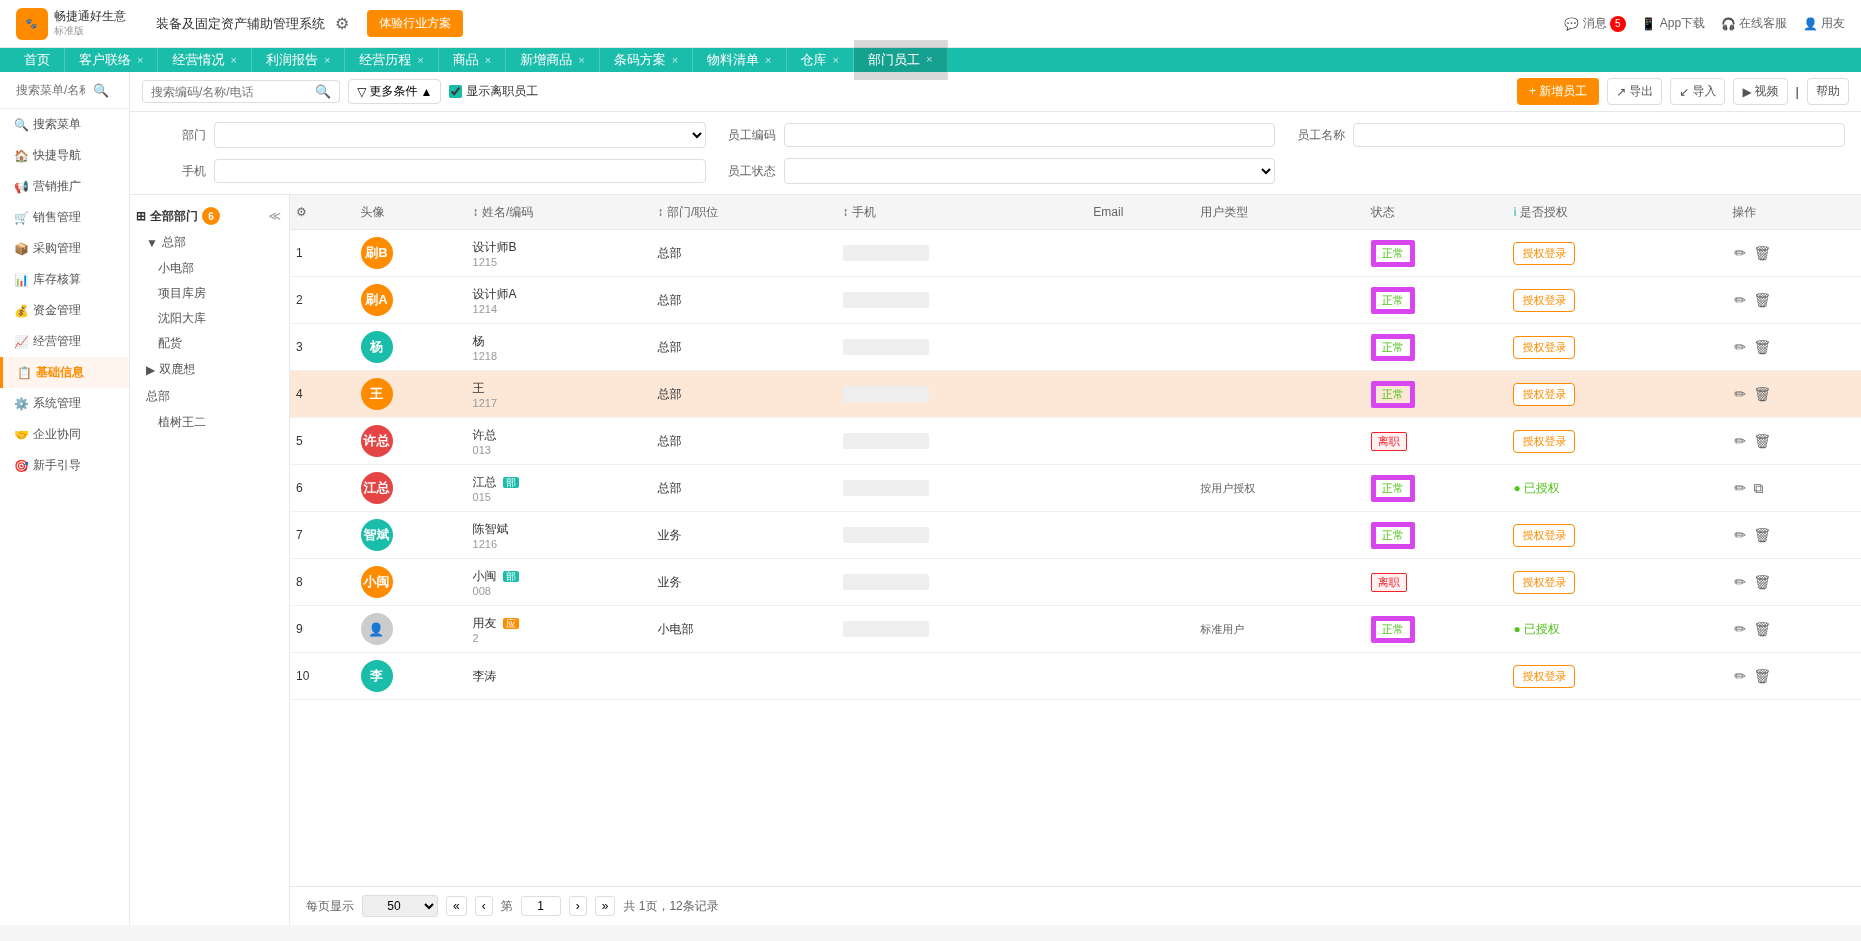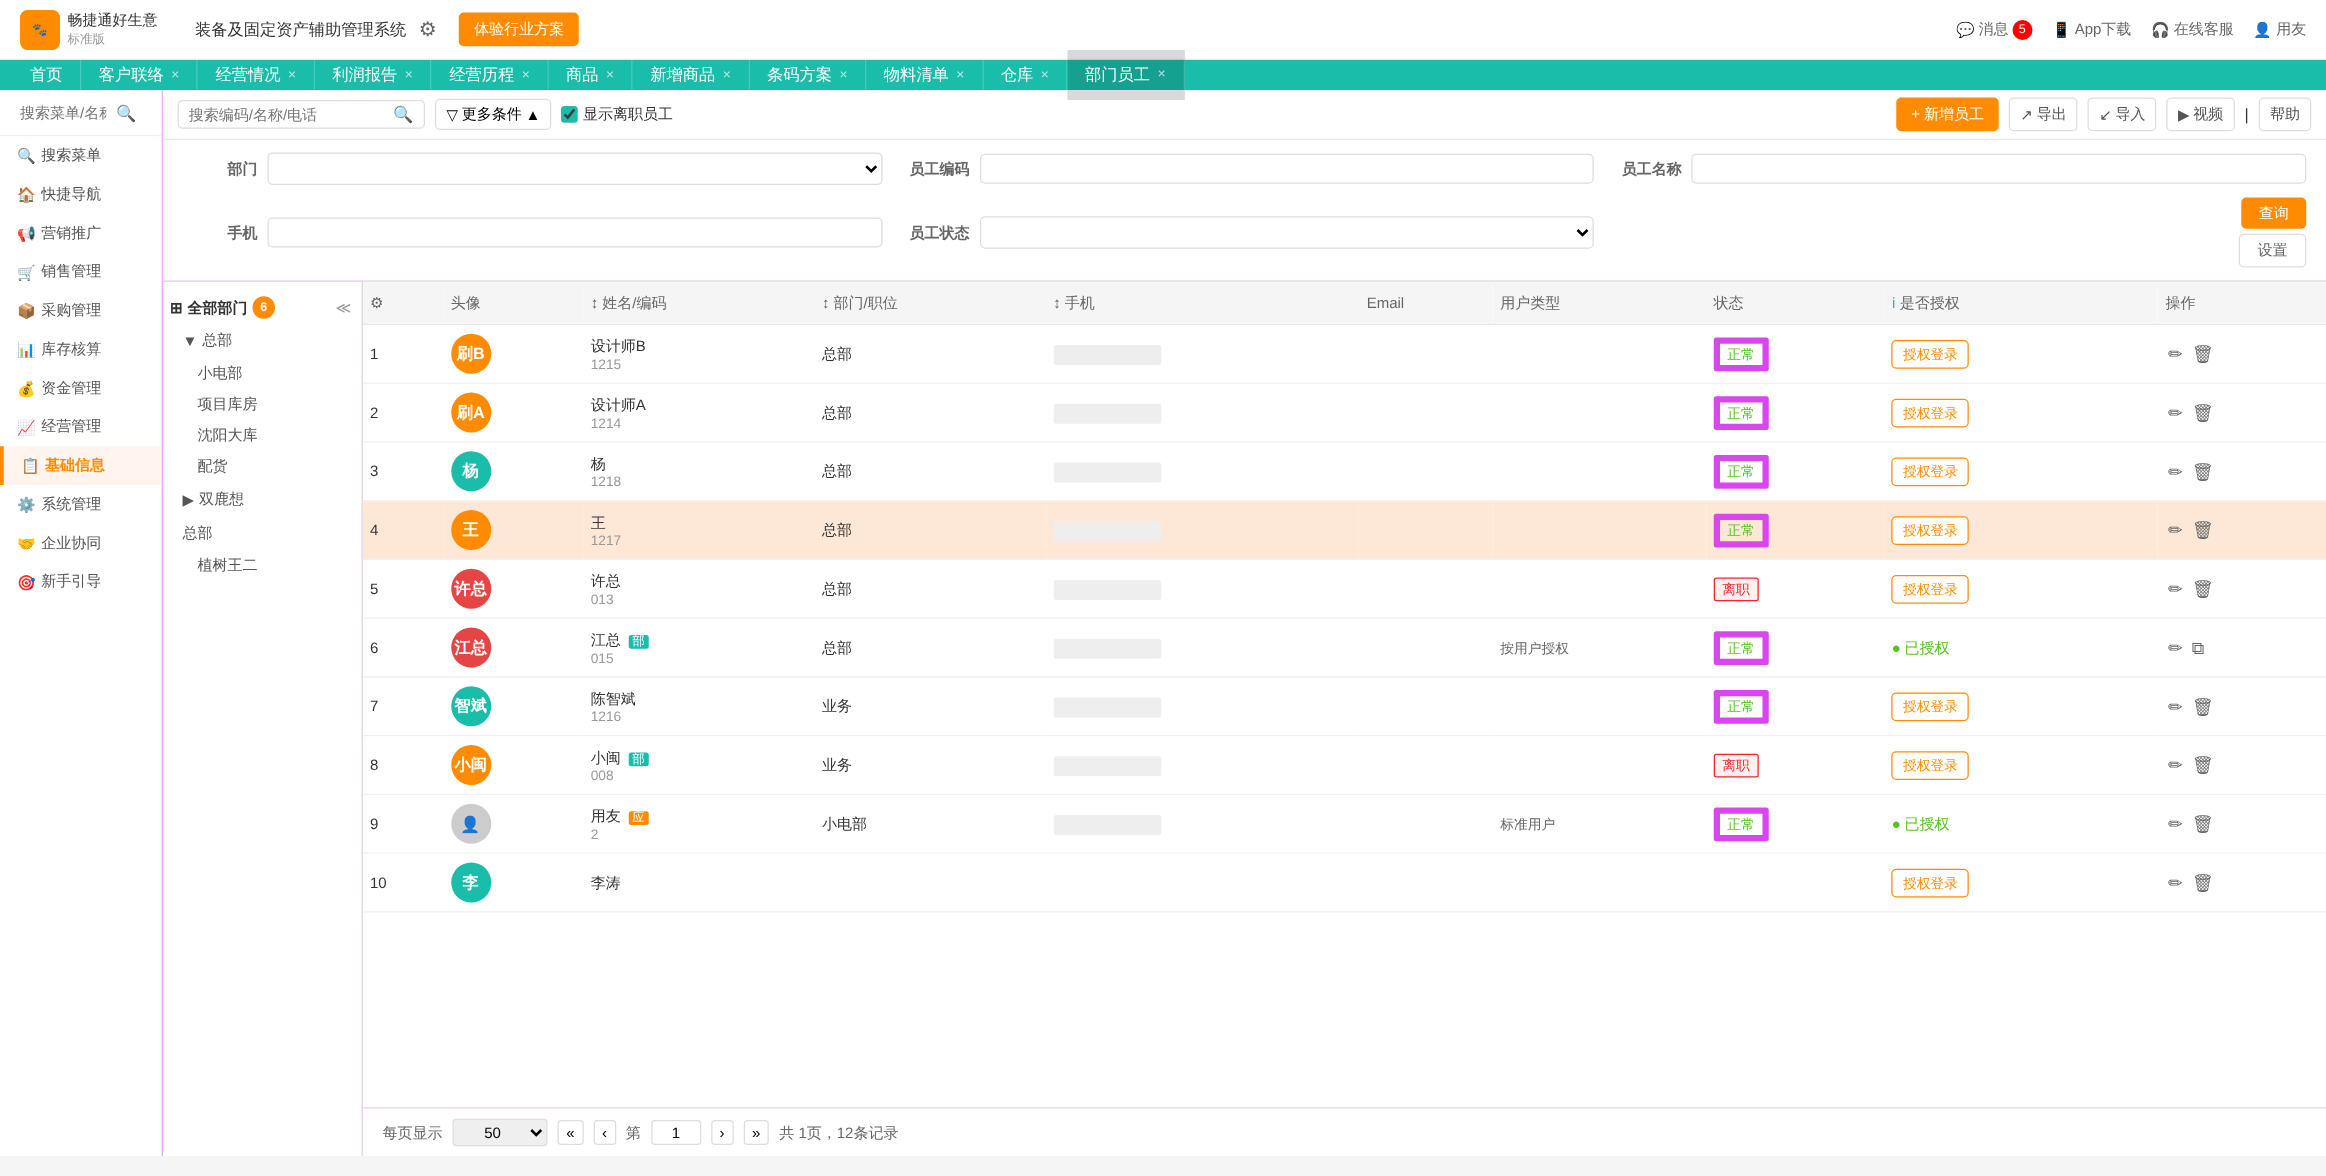--- a/index.html
+++ b/index.html
@@ -65,21 +65,21 @@
     .filter-btn { border:1px solid #ddd; background:#fff; border-radius:4px; padding:3px 8px; font-size:12px; cursor:pointer; display:flex; align-items:center; gap:3px; }
     .show-resigned-cb { display:flex; align-items:center; gap:4px; font-size:12px; cursor:pointer; }
     .show-resigned-cb input { accent-color:#1abcaa; }
     .toolbar-right { margin-left:auto; display:flex; align-items:center; gap:8px; }
     .add-btn { background:#ff8c00; color:#fff; border:none; border-radius:4px; padding:5px 12px; font-size:12px; cursor:pointer; }
     .action-btn { border:1px solid #ddd; background:#fff; border-radius:4px; padding:4px 8px; font-size:12px; cursor:pointer; display:flex; align-items:center; gap:3px; color:#555; }
 
     
     .filter-form { background:#fff; border-bottom:1px solid #e8e8e8; padding:10px 16px; display:grid; grid-template-columns:1fr 1fr 1fr; gap:10px; }
     .filter-row { display:flex; align-items:center; gap:8px; }
-    .filter-label { font-size:12px; color:#666; white-space:nowrap; width:60px; text-align:right;font-weight:bold; }
+    .filter-label { font-size:12px; color:#666; white-space:nowrap; width:60px; text-align:right; }
     .filter-select { border:1px solid #ddd; border-radius:4px; padding:4px 8px; font-size:12px; flex:1; background:#fff; }
     .filter-input { border:1px solid #ddd; border-radius:4px; padding:4px 8px; font-size:12px; flex:1; }
     .filter-actions { display:flex; flex-direction:column; gap:4px; align-items:flex-end; justify-content:center; }
     .query-btn { background:#ff8c00; color:#fff; border:none; border-radius:4px; padding:4px 14px; font-size:12px; cursor:pointer; }
     .reset-btn { background:#fff; color:#666; border:1px solid #ddd; border-radius:4px; padding:4px 14px; font-size:12px; cursor:pointer; }
 
     
     .table-wrap { flex:1; overflow-y:auto; background:#fff; margin:0; }
     table { width:100%; border-collapse:collapse; font-size:12px; }
     thead th { background:#f5f5f5; padding:8px 6px; text-align:left; border-bottom:1px solid #e8e8e8; color:#666; font-weight:normal; white-space:nowrap; position:sticky; top:0; z-index:1; }
@@ -261,24 +261,20 @@
         <input class="filter-input" type="text" style="">
       </div>
       <div class="filter-row">
         <span class="filter-label">手机</span>
         <input class="filter-input" type="text" style="">
       </div>
       <div class="filter-row">
         <span class="filter-label">员工状态</span>
         <select class="filter-select"></select>
       </div>
-      <div class="filter-actions">
-        <button class="query-btn">查询</button>
-        <button class="reset-btn">设置</button>
-      </div>
     </div>
 
     <div class="content-inner">
 
       <div class="dept-panel">
         <div class="dept-header">
           <div class="dept-header-left">
             <span>⊞</span>
             <span>全部部门</span>
             <span style="background:#ff8c00;color:#fff;border-radius:50%;width:18px;height:18px;display:flex;align-items:center;justify-content:center;font-size:10px;">6</span>

